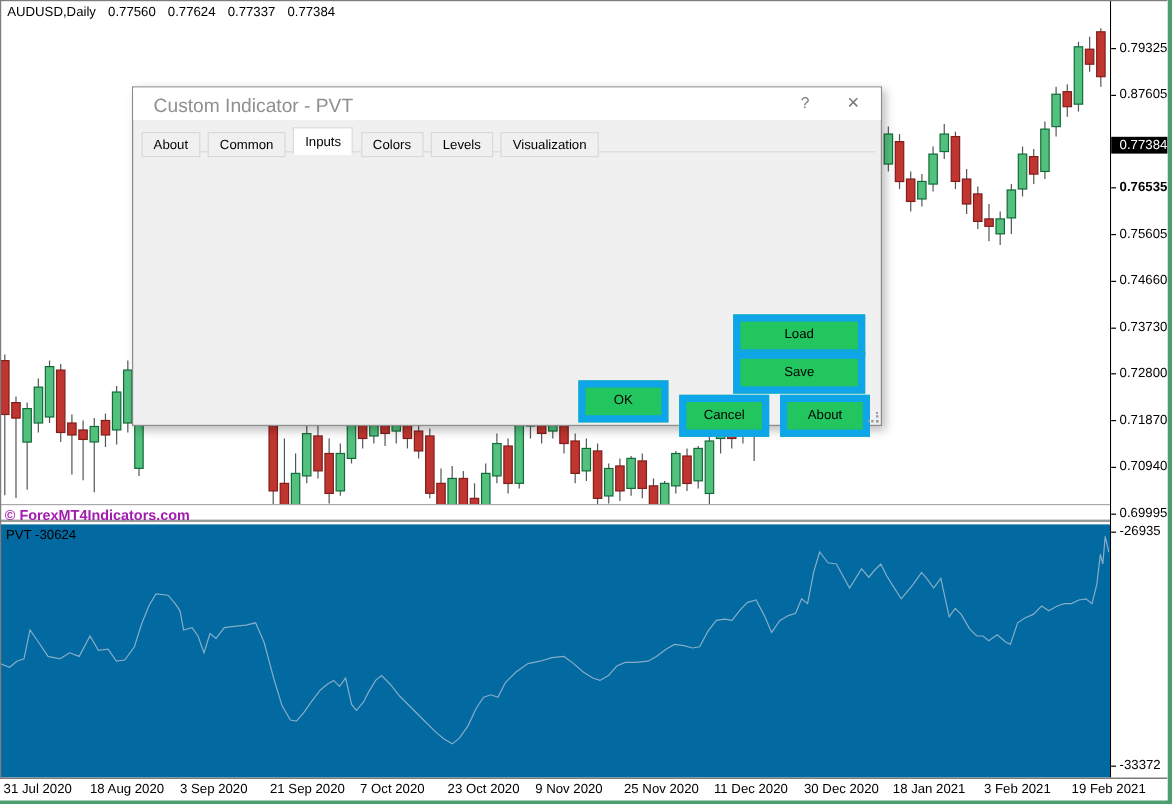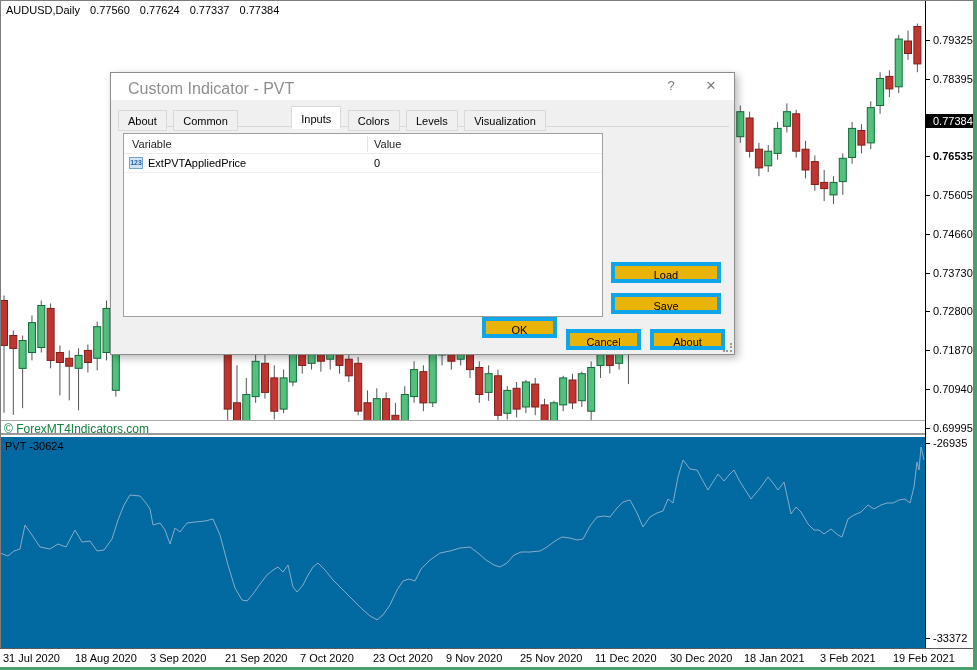--- a/index.html
+++ b/index.html
@@ -9,21 +9,21 @@
   .frame-top { position:absolute; left:0; top:0; width:973px; height:1px; background:#7d7d7d; }
   .frame-left { position:absolute; left:0; top:0; width:1px; height:648px; background:#7d7d7d; }
 
   
   .price-panel { position:absolute; left:0; top:0; width:925px; height:420px; background:#fff; }
   #candles-svg { position:absolute; left:0; top:0; width:925px; height:420px; }
   .legend { position:absolute; left:6px; top:4px; font-size:11px; color:#000; white-space:nowrap; }
   .legend span { margin-right:7px; }
   .watermark-strip { position:absolute; left:0; top:420px; width:925px; height:15px;
                      border-top:1px solid #a9a9a9; border-bottom:2px solid #9a9a9a; background:#fff; }
-  .watermark { position:absolute; left:4px; top:1px; font-size:12px; font-weight:normal; color:#15803d; }
+  .watermark { position:absolute; left:4px; top:1px; font-size:12px; font-weight:bold; color:#a21caf; }
 
   
   .pvt-panel { position:absolute; left:0; top:437px; width:925px; height:211px; background:#0369a1; }
   #pvt-svg { position:absolute; left:0; top:0; width:925px; height:211px; }
   .pvt-label { position:absolute; left:5px; top:3px; font-size:11px; color:#000; }
 
   
   .scale-divider { position:absolute; left:925px; top:0; width:1px; height:648px; background:#000; }
   .price-axis { position:absolute; left:926px; top:0; width:47px; height:648px; background:#fff; }
   .axis-label { position:absolute; left:7px; font-size:11px; color:#000; white-space:nowrap; }
@@ -42,34 +42,34 @@
   .dialog-titlebar { position:absolute; left:0; top:0; width:100%; height:27px; background:#ffffff; }
   .dialog-title { position:absolute; left:17px; top:7px; font-size:16px; color:#8f8f8f; }
   .dlg-btn { position:absolute; top:4px; width:22px; height:18px; text-align:center; line-height:18px;
              font-size:13px; color:#7a7a7a; cursor:pointer; }
   .dlg-help { right:52px; }
   .dlg-close { right:12px; }
   .tab-strip { position:absolute; left:7px; top:33px; width:611px; height:21px;
                border-bottom:1px solid #d9d9d9; }
   .tab { display:inline-block; font-size:11px; color:#000; padding:4px 9px 3px 9px;
          border:1px solid #d9d9d9; background:#f0f0f0; margin-right:2px; position:relative; top:2px; }
-  .tab.active { background:#ffffff; border-bottom:1px solid #ffffff; top:0; padding-top:6px;margin-left:47px; }
+  .tab.active { background:#ffffff; border-bottom:1px solid #ffffff; top:0; padding-top:6px; }
   .inputs-table { position:absolute; left:12px; top:60px; width:480px; height:184px;
                   background:#fff; border:1px solid #a0a0a0; font-size:11px; }
   .tbl-header { position:relative; height:20px; border-bottom:1px solid #ededed; color:#222; }
   .th-variable { position:absolute; left:8px; top:4px; }
   .th-value { position:absolute; left:250px; top:4px; }
   .col-divider { position:absolute; left:243px; top:2px; width:1px; height:16px; background:#e2e2e2; }
   .tbl-row { position:relative; height:19px; border-bottom:1px solid #f0f0f0; }
   .num-icon { position:absolute; left:5px; top:3px; width:14px; height:12px;
               background:#cfe4f7; border:1px solid #76a5cc; color:#1c5f9e;
               font-size:7px; font-weight:bold; text-align:center; line-height:10px; }
   .row-variable { position:absolute; left:24px; top:3px; color:#000; }
   .row-value { position:absolute; left:250px; top:3px; color:#000; }
-  .btn { position:absolute; width:110px; height:21px; background:#eab308; border:4px solid #0ea5e9;
+  .btn { position:absolute; width:110px; height:35px; background:#22c55e; border:6px solid #0ea5e9;
          font-size:11px; color:#000; text-align:center; line-height:19px; cursor:pointer; }
   .btn-load { left:500px; top:189px; }
   .btn-save { left:500px; top:220px; }
   .btn-small { width:75px; }
   .btn-ok { left:371px; top:244px; }
   .btn-cancel { left:455px; top:256px; }
   .btn-reset { left:539px; top:256px; }
   .resize-grip { position:absolute; right:2px; bottom:2px; width:9px; height:9px;
                  border-right:2px dotted #9a9a9a; border-bottom:2px dotted #9a9a9a; cursor:se-resize; }
 </style>
@@ -297,21 +297,21 @@
         <polyline points="0,553.0 8,556.0 14,551.0 20,549.0 25,525.0 32,535.0 40,547.0 50,549.0 58,544.0 66,547.0 75,530.0 82,542.0 90,541.0 97,551.0 104,550.0 112,539.0 118,520.0 124,505.0 130,495.0 140,496.0 146,503.0 150,509.0 153,525.0 160,523.0 165,530.0 170,544.0 175,528.0 180,532.0 187,523.0 195,522.0 205,521.0 213,519.0 220,535.0 228,565.0 235,588.0 242,600.0 247,601.0 253,594.0 260,584.0 267,575.0 273,570.0 278,567.0 283,572.0 288,565.0 293,587.0 297,592.0 303,585.0 307,577.0 313,567.0 318,563.0 325,570.0 333,580.0 343,590.0 353,600.0 363,609.9 370,615.9 377,619.9 383,614.9 390,604.9 397,590.0 403,581.0 409,579.0 415,581.0 421,569.0 430,560.0 440,553.0 450,551.0 460,548.0 470,547.0 478,553.0 486,560.0 494,565.0 500,567.0 507,563.0 514,555.0 521,552.0 530,552.0 540,551.0 547,547.0 555,541.0 562,537.0 570,538.0 577,540.0 583,539.0 590,526.0 597,517.0 604,516.0 610,517.0 617,508.0 623,502.0 630,500.0 637,513.0 643,527.0 650,517.0 657,513.0 663,511.0 668,499.0 673,503.0 678,477.0 683,460.0 690,469.0 697,470.0 703,481.0 708,490.0 713,482.0 718,474.0 724,481.0 729,475.0 734,470.0 739,480.0 744,488.0 751,499.0 756,493.0 761,487.0 768,477.0 773,483.0 778,490.0 784,482.0 791,514.0 796,507.0 801,512.0 808,524.0 814,530.0 819,530.0 824,534.0 831,529.0 838,535.0 842,537.0 848,519.0 854,515.0 861,512.0 868,505.0 874,509.0 881,505.0 887,503.0 893,503.0 899,500.0 905,499.0 910,503.0 914,487.0 917,462.0 919,470.0 921,447.0 924,460.0" fill="none" stroke="#84AEC8" stroke-width="1"></polyline>
       </svg>
     <div class="pvt-label">PVT -30624</div>
   </div>
 
   <div class="scale-divider"></div>
   <div class="price-axis" id="price-axis">
       <div class="tick-dash" style="top: 40px;"></div>
       <div class="axis-label" style="top: 34px;">0.79325</div>
       <div class="tick-dash" style="top: 79px;"></div>
-      <div class="axis-label" style="top: 73px;">0.78395</div>
+      <div class="axis-label" style="top: 73px;">0.87605</div>
       <div class="tick-dash" style="top: 156px;"></div>
       <div class="axis-label" style="top: 150px; font-weight: bold;">0.76535</div>
       <div class="tick-dash" style="top: 195px;"></div>
       <div class="axis-label" style="top: 189px;">0.75605</div>
       <div class="tick-dash" style="top: 234px;"></div>
       <div class="axis-label" style="top: 228px;">0.74660</div>
       <div class="tick-dash" style="top: 273px;"></div>
       <div class="axis-label" style="top: 267px;">0.73730</div>
       <div class="tick-dash" style="top: 311px;"></div>
       <div class="axis-label" style="top: 305px;">0.72800</div>
@@ -353,32 +353,20 @@
       <div class="dlg-btn dlg-close">✕</div>
     </div>
     <div class="tab-strip">
       <span class="tab">About</span>
       <span class="tab">Common</span>
       <span class="tab active">Inputs</span>
       <span class="tab">Colors</span>
       <span class="tab">Levels</span>
       <span class="tab">Visualization</span>
     </div>
-    <div class="inputs-table">
-      <div class="tbl-header">
-        <span class="th-variable">Variable</span>
-        <span class="th-value">Value</span>
-        <span class="col-divider"></span>
-      </div>
-      <div class="tbl-row">
-        <span class="num-icon">123</span>
-        <span class="row-variable">ExtPVTAppliedPrice</span>
-        <span class="row-value">0</span>
-      </div>
-    </div>
     <button class="btn btn-load">Load</button>
     <button class="btn btn-save">Save</button>
     <button class="btn btn-small btn-ok">OK</button>
     <button class="btn btn-small btn-cancel">Cancel</button>
     <button class="btn btn-small btn-reset">About</button>
     <div class="resize-grip"></div>
   </div>
 
 </div>
 

